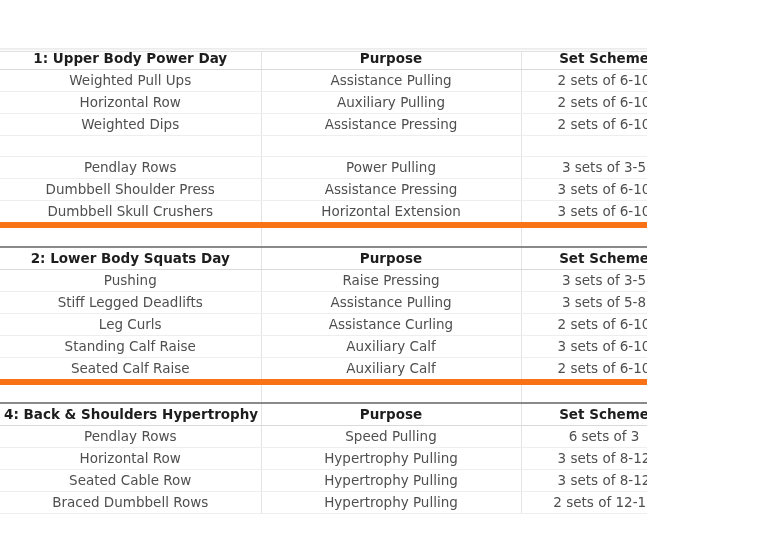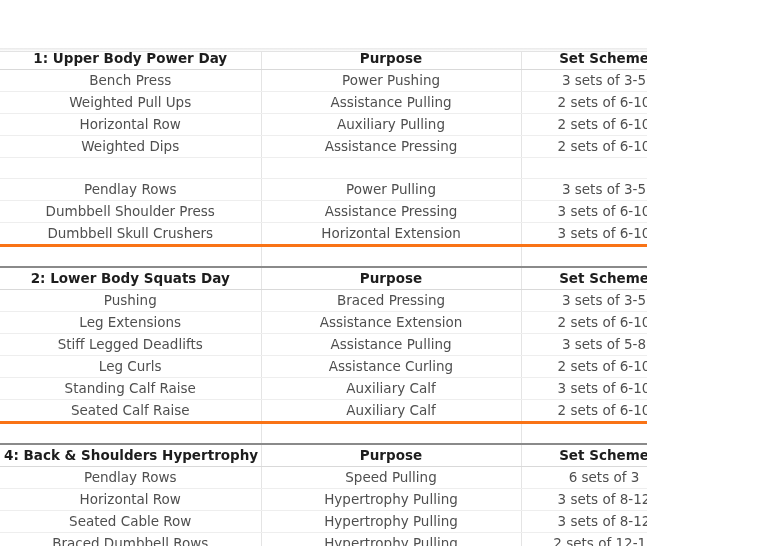--- a/index.html
+++ b/index.html
@@ -61,21 +61,21 @@
   }
   table.sheet tr.head td.c-weight-cell,
   table.sheet td.c-weight-cell {
     border-right: none;
     text-align: center;
   }
   table.sheet tr.spacer td {
     border-bottom: 1px solid #eeeeee;
   }
   table.sheet tr.sec-end td {
-    border-bottom: 3px solid #f97316;
+    border-bottom: 6px solid #f97316;
   }
   table.sheet tr.gap td {
     border-bottom: 2px solid #8a8a8a;
     border-right: 1px solid #e4e4e4;
   }
   td.hl {
     background: #fceecb !important;
     border-left: 1px dotted #c9a227;
     border-right: 1px dotted #c9a227;
   }
@@ -111,26 +111,20 @@
         <col class="c-weight">
     </colgroup>
     <tbody id="sheet-body">
         <tr class="head">
           <td>1: Upper Body Power Day</td>
           <td>Purpose</td>
           <td>Set Scheme</td>
           <td class="c-weight-cell clip-right"><span class="wcut">Wei</span></td>
         </tr>
         <tr>
-          <td>Bench Press</td>
-          <td>Power Pushing</td>
-          <td>3 sets of 3-5</td>
-          <td class="c-weight-cell clip-right"><span class="wnum">0</span></td>
-        </tr>
-        <tr>
           <td>Weighted Pull Ups</td>
           <td>Assistance Pulling</td>
           <td>2 sets of 6-10</td>
           <td class="c-weight-cell clip-right"></td>
         </tr>
         <tr>
           <td>Horizontal Row</td>
           <td>Auxiliary Pulling</td>
           <td>2 sets of 6-10</td>
           <td class="c-weight-cell clip-right"></td>
@@ -172,29 +166,23 @@
           <td class="c-weight-cell"></td>
         </tr>
         <tr class="head">
           <td>2: Lower Body Squats Day</td>
           <td>Purpose</td>
           <td>Set Scheme</td>
           <td class="c-weight-cell clip-right"><span class="wcut">Wei</span></td>
         </tr>
         <tr>
           <td>Pushing</td>
-          <td>Braced Pressing</td>
+          <td>Raise Pressing</td>
           <td>3 sets of 3-5</td>
           <td class="c-weight-cell clip-right"><span class="wnum">0</span></td>
-        </tr>
-        <tr>
-          <td>Leg Extensions</td>
-          <td>Assistance Extension</td>
-          <td>2 sets of 6-10</td>
-          <td class="c-weight-cell clip-right"></td>
         </tr>
         <tr>
           <td>Stiff Legged Deadlifts</td>
           <td>Assistance Pulling</td>
           <td>3 sets of 5-8</td>
           <td class="c-weight-cell clip-right"></td>
         </tr>
         <tr>
           <td>Leg Curls</td>
           <td>Assistance Curling</td>

